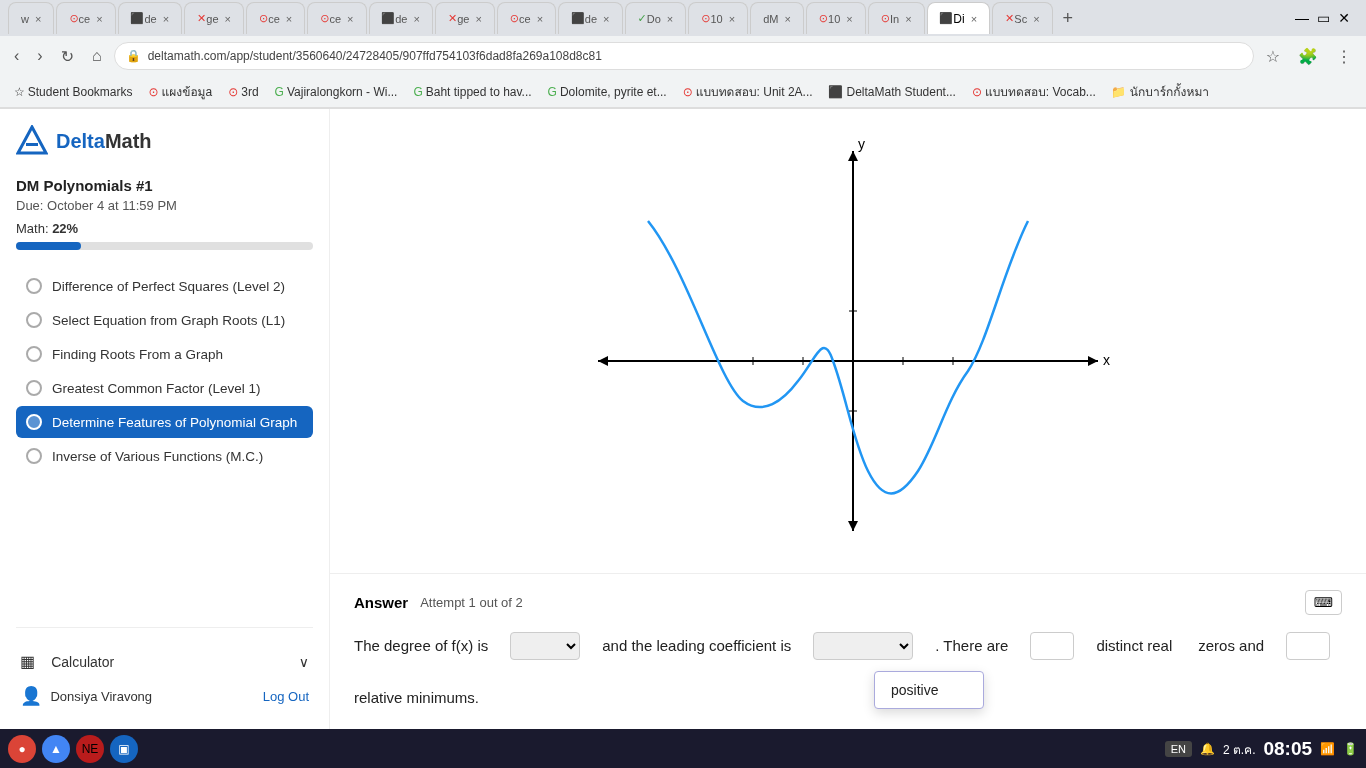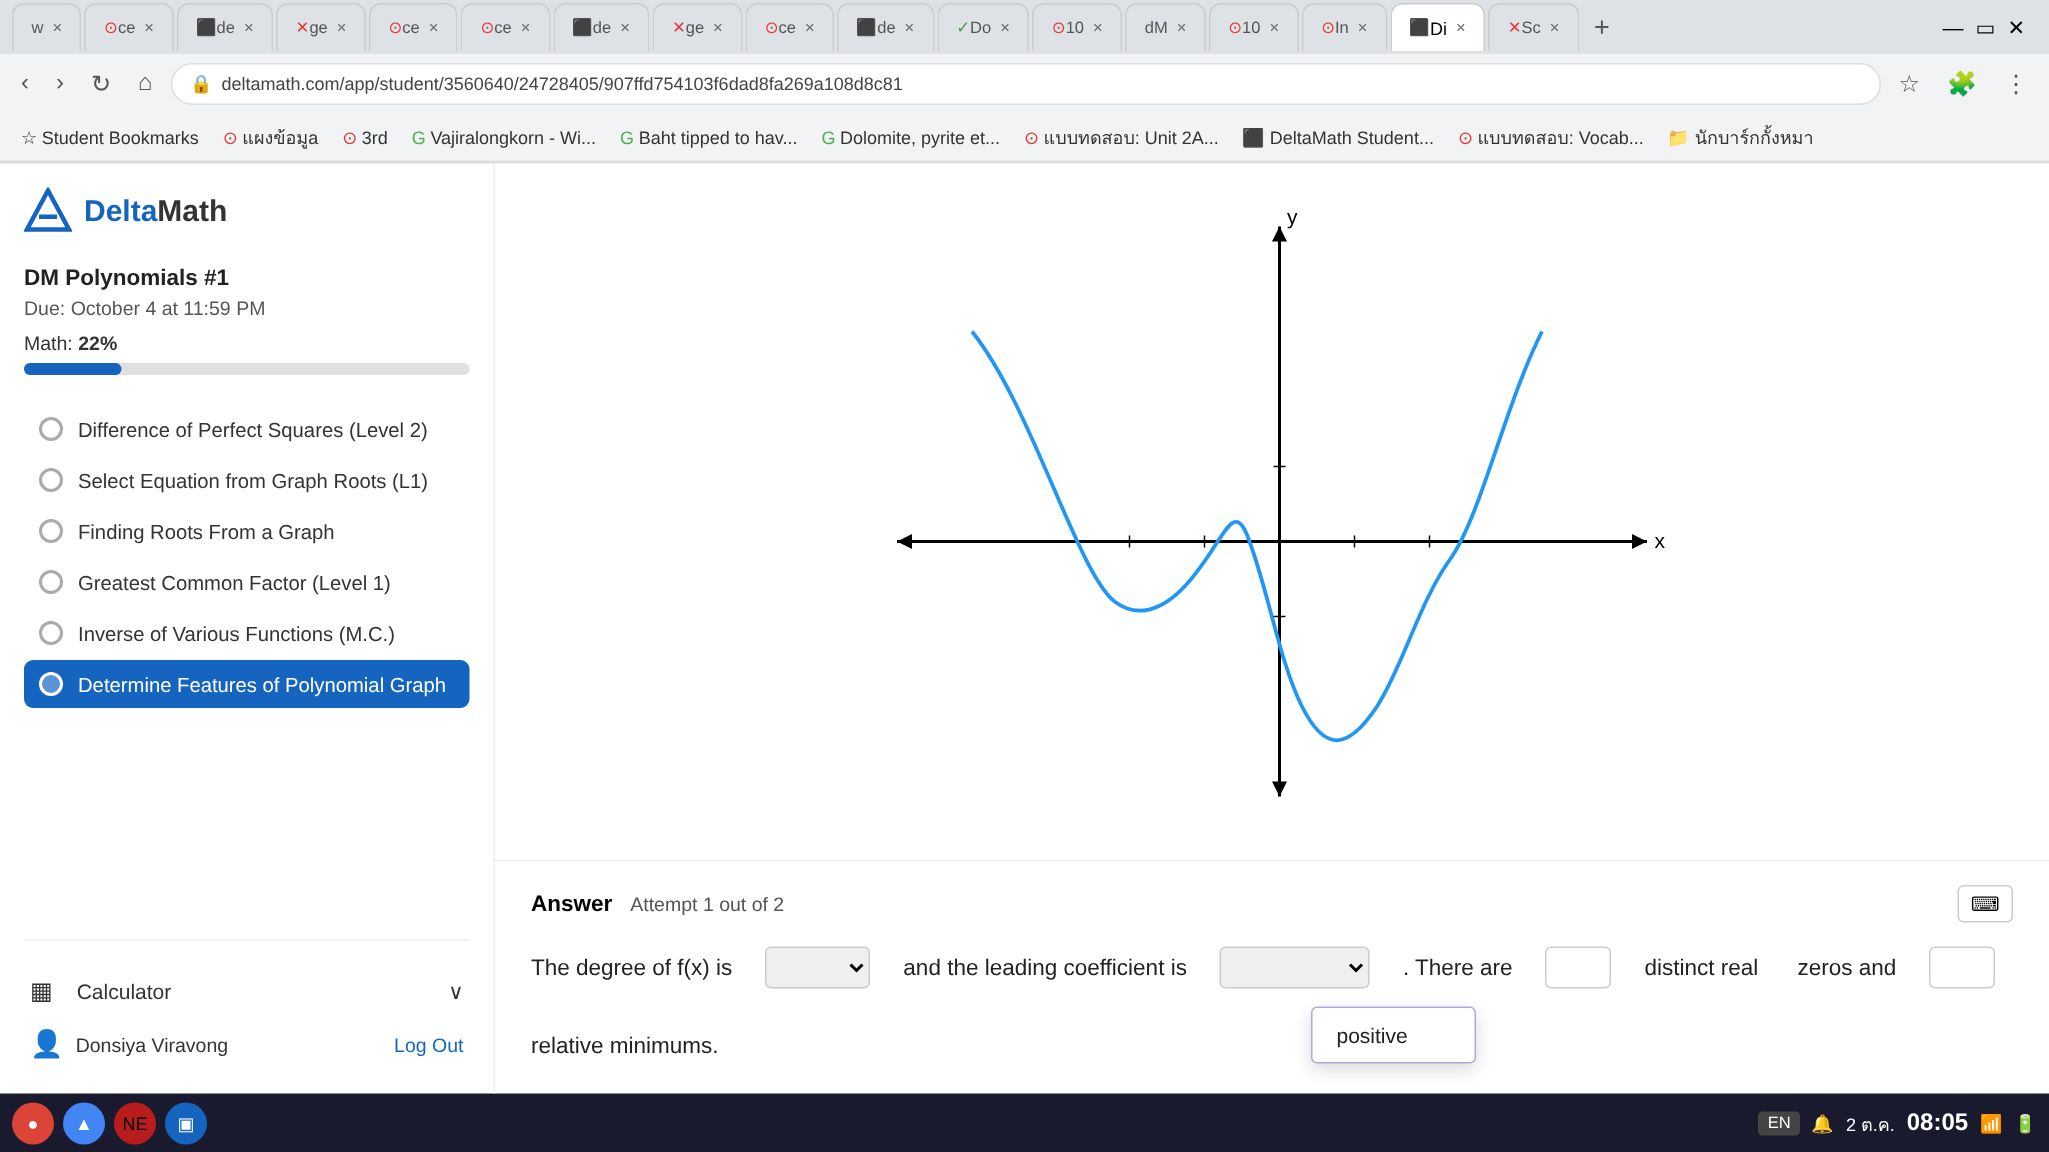--- a/index.html
+++ b/index.html
@@ -49,34 +49,34 @@
 
     
     .content-area { flex: 1; display: flex; flex-direction: column; overflow: hidden; }
     .graph-area { flex: 1; display: flex; justify-content: center; align-items: center; background: #fff; position: relative; min-height: 300px; }
     .answer-area { padding: 16px 24px; border-top: 1px solid #eee; }
     .answer-header { display: flex; align-items: center; gap: 12px; margin-bottom: 16px; }
     .answer-label { font-weight: bold; font-size: 15px; }
     .attempt-label { font-size: 13px; color: #555; }
     .keyboard-icon-btn { margin-left: auto; border: 1px solid #ccc; border-radius: 4px; padding: 4px 8px; cursor: pointer; background: #fff; }
 
-    .answer-sentence { font-size: 15px; color: #222; line-height: 2; display: flex; flex-wrap: wrap; gap: 22px; }
+    .answer-sentence { font-size: 15px; color: #222; line-height: 2; display: flex; align-items: center; flex-wrap: wrap; gap: 22px; }
     .dropdown-select { height: 28px; border: 1px solid #ccc; border-radius: 4px; padding: 0 6px; font-size: 14px; min-width: 70px; }
     .text-input-small { width: 44px; height: 28px; border: 1px solid #ccc; border-radius: 4px; text-align: center; font-size: 14px; }
 
     
     .dropdown-popup { position: absolute; background: #fff; border: 1px solid #aad; border-radius: 4px; box-shadow: 0 4px 12px rgba(0,0,0,0.15); min-width: 110px; z-index: 100; }
     .dropdown-popup-item { padding: 10px 16px; font-size: 14px; cursor: pointer; color: #222; }
 
     
     .taskbar { height: 40px; background: #1a1a2e; display: flex; align-items: center; justify-content: space-between; padding: 0 8px; }
     .taskbar-left { display: flex; align-items: center; gap: 6px; }
     .taskbar-app { width: 28px; height: 28px; border-radius: 50%; display: flex; align-items: center; justify-content: center; font-size: 14px; }
     .taskbar-right { display: flex; align-items: center; gap: 8px; color: #fff; font-size: 12px; }
-    .taskbar-clock { font-size: 16px; font-weight: bold; color: #fff; }
+    .taskbar-clock { font-size: 19px; font-weight: bold; color: #fff; }
 
     
     .graph-svg { overflow: visible; }
   </style>
 </head>
 <body>
 
 <div class="browser-chrome">
 
   <div class="browser-tabs">
@@ -205,27 +205,27 @@
         <span>Select Equation from Graph Roots (L1)</span>
       </div>
       <div class="sidebar-item">
         <div class="dot"></div>
         <span>Finding Roots From a Graph</span>
       </div>
       <div class="sidebar-item">
         <div class="dot"></div>
         <span>Greatest Common Factor (Level 1)</span>
       </div>
+      <div class="sidebar-item active">
+        <div class="dot"></div>
+        <span>Determine Features of Polynomial Graph</span>
+      </div>
       <div class="sidebar-item">
         <div class="dot"></div>
         <span>Inverse of Various Functions (M.C.)</span>
-      </div>
-      <div class="sidebar-item active">
-        <div class="dot"></div>
-        <span>Determine Features of Polynomial Graph</span>
       </div>
     </div>
 
     <div class="sidebar-footer">
       <div class="calculator-row">
         <div style="display:flex; align-items:center; gap:8px;">
           <span class="calc-icon">▦</span>
           <span>Calculator</span>
         </div>
         <span>∨</span>

